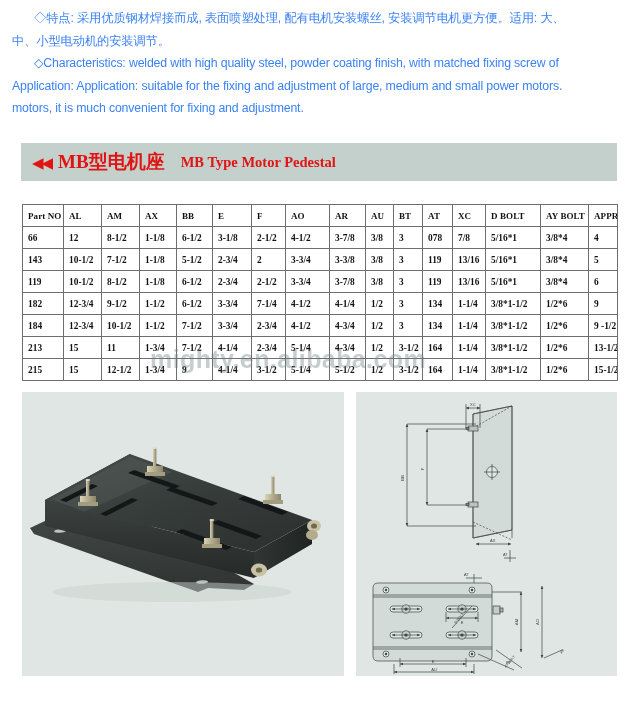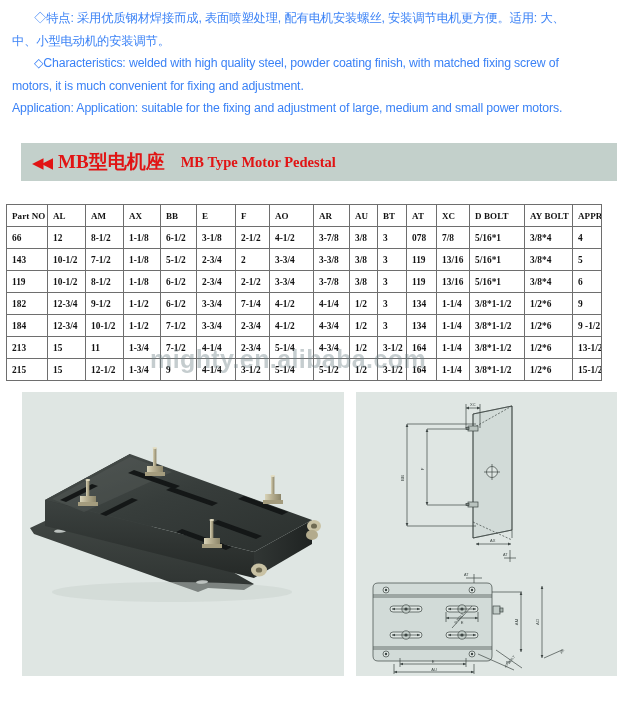--- a/index.html
+++ b/index.html
@@ -58,21 +58,21 @@
     color: #e11414;
     font-family: "Liberation Serif", serif;
     font-weight: bold;
     font-size: 14.5px;
     margin-left: 16px;
   }
 
   
   .table-wrap {
     position: absolute;
-    left: 6px; top: 204px;
+    left: 22px; top: 204px;
     width: 595px;
   }
   table.spec {
     border-collapse: collapse;
     width: 595px;
     table-layout: fixed;
     font-family: "Liberation Serif", serif;
     background: #fff;
   }
   table.spec th, table.spec td {
@@ -117,22 +117,22 @@
   
   .photo-svg, .draw-svg { display: block; width: 100%; height: 100%; }
 </style>
 </head>
 <body>
 
 <div class="desc">
   <p class="indent">◇特点: 采用优质钢材焊接而成, 表面喷塑处理, 配有电机安装螺丝, 安装调节电机更方便。适用: 大、</p>
   <p>中、小型电动机的安装调节。</p>
   <p class="indent">◇Characteristics: welded with high quality steel, powder coating finish, with matched fixing screw of</p>
+  <p>Application: Application: suitable for the fixing and adjustment of large, medium and small power motors.</p>
   <p>motors, it is much convenient for fixing and adjustment.</p>
-  <p>Application: Application: suitable for the fixing and adjustment of large, medium and small power motors.</p>
 </div>
 
 <div class="banner">
   <span class="banner-arrows">◀◀</span>
   <span class="banner-cn">MB型电机座</span>
   <span class="banner-en">MB Type Motor Pedestal</span>
 </div>
 
 <div class="table-wrap">
   <table class="spec">

